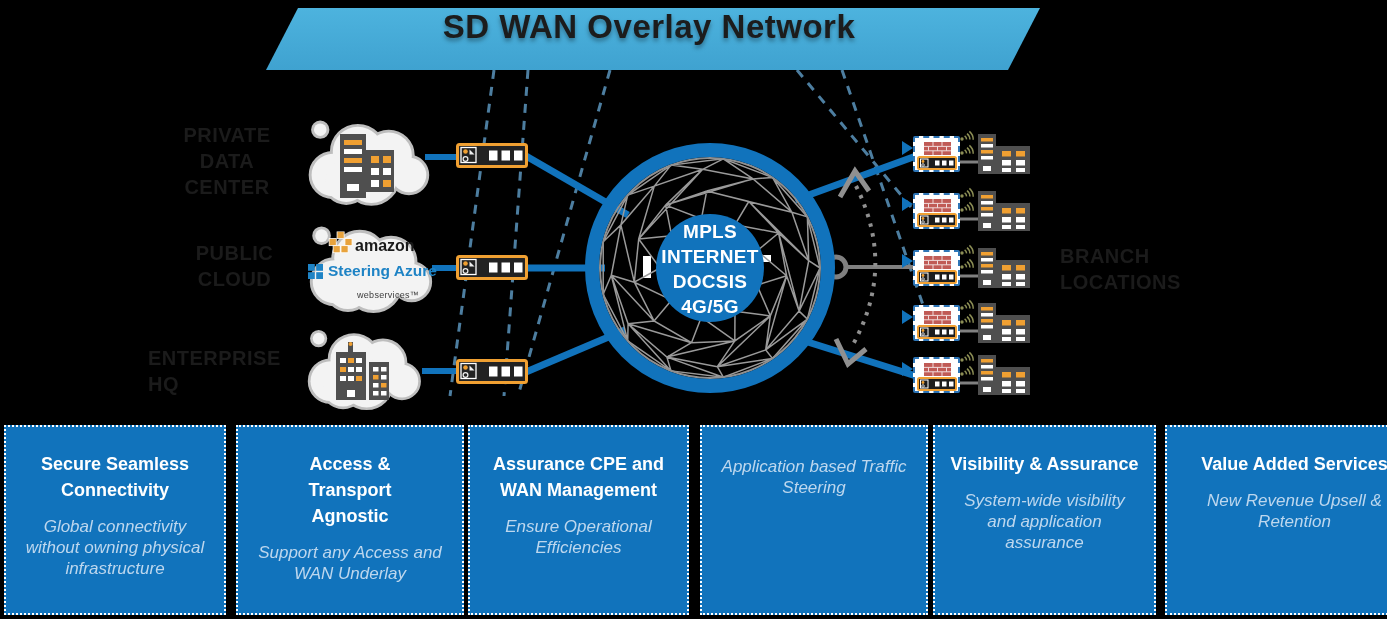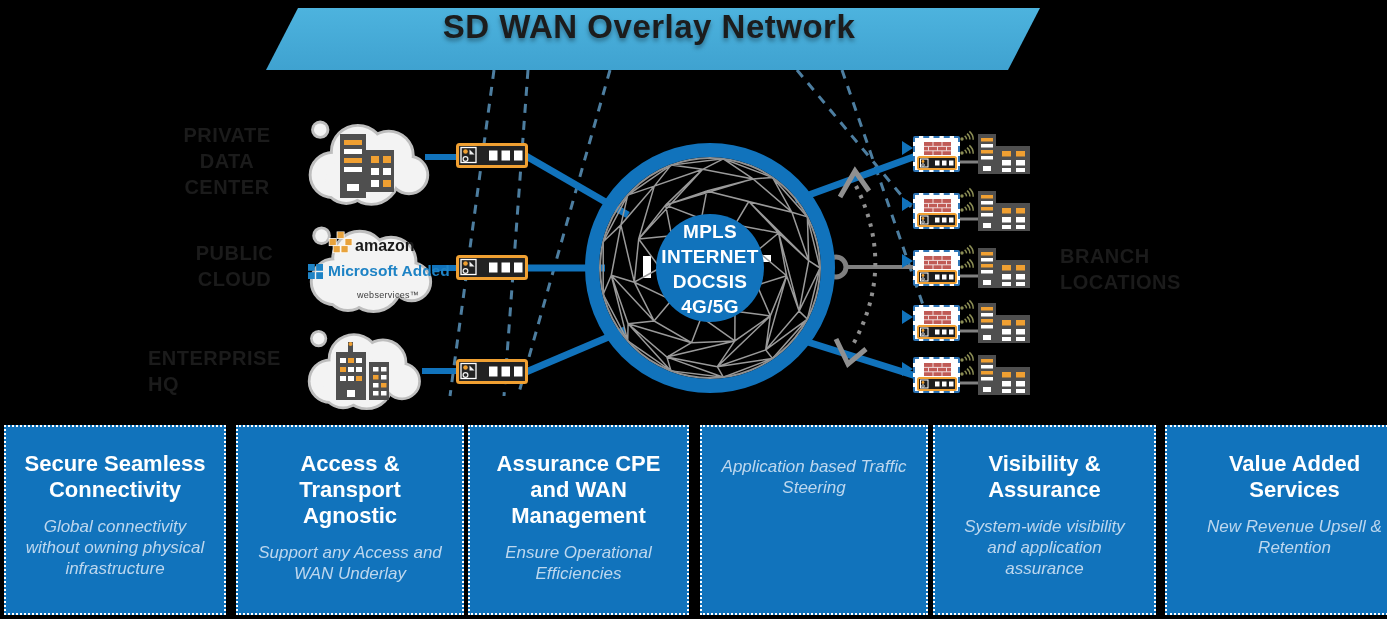--- a/index.html
+++ b/index.html
@@ -30,21 +30,21 @@
     font-weight:bold;font-size:19px;line-height:25px;letter-spacing:.3px;}
 
   
   .branch-box{position:absolute;left:0;top:0;width:47px;height:36px;background:#fff;
     border:2px dashed #2e75b6;border-radius:2px;box-sizing:border-box;}
 
   
   .feature{top:425px;height:190px;background:#1173bc;border:2px dotted #ffffff;
     box-sizing:border-box;display:flex;flex-direction:column;align-items:center;
     padding-top:16px;}
-  .f-title{color:#fff;font-weight:bold;font-size:22px;line-height:26px;text-align:center;
+  .f-title{color:#fff;font-weight:bold;font-size:18px;line-height:26px;text-align:center;
     max-width:190px;margin:8px 0 0 0;}
   .f-title.narrow{max-width:160px;}
   .f-sub{color:#bdd7ee;font-style:italic;font-size:17px;line-height:21px;text-align:center;
     max-width:192px;margin:13px 0 0 0;}
 </style>
 </head>
 <body>
 
 <div class="stage">
 
@@ -287,21 +287,21 @@
       <use href="#cloud"></use>
     </svg>
   <svg class="abs" style="left:326px;top:231px" width="30" height="23" viewBox="0 0 38 28">
       <use href="#aws"></use>
     </svg>
   <div class="abs logo-amazon" style="left:355px;top:238px">amazon</div>
   <div class="abs logo-amazon-sub" style="left:357px;top:255px">webservices™</div>
   <svg class="abs" style="left:308px;top:264px" width="15" height="15" viewBox="0 0 15 15">
       <use href="#ms"></use>
     </svg>
-  <div class="abs logo-azure" style="left:328px;top:263px">Microsoft Added</div>
+  <div class="abs logo-azure" style="left:328px;top:263px">Steering Azure</div>
 
   <svg class="abs" style="left:298px;top:325px" width="130" height="86" viewBox="0 0 140 95">
       <use href="#cloud"></use>
     </svg>
   <svg class="abs" style="left:336px;top:342px" width="56" height="58" viewBox="0 0 56 58">
       <use href="#bldg-city"></use>
     </svg>
 
   <svg class="abs" style="left:456px;top:143px" width="72" height="25" viewBox="0 0 72 25">
       <use href="#cpe-big"></use>

